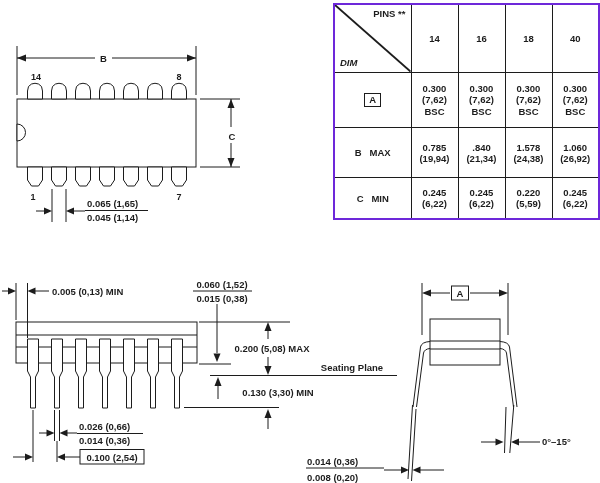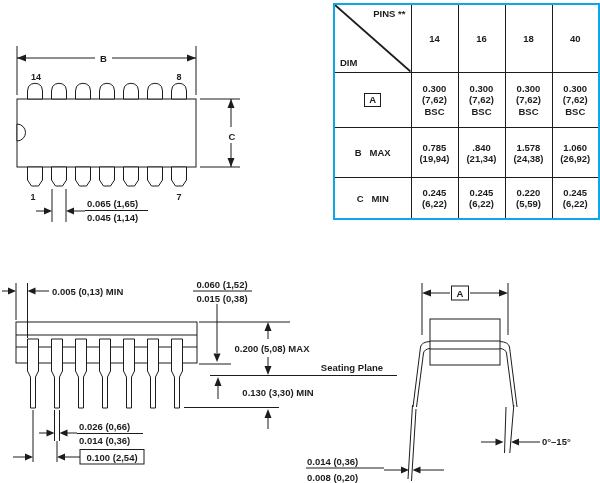--- a/index.html
+++ b/index.html
@@ -8,28 +8,28 @@
   svg{position:absolute;left:0;top:0;}
   .ln{stroke:#1c1c1c;stroke-width:1;fill:none;}
   .fw{fill:#ffffff;stroke:#1c1c1c;stroke-width:1;}
   .ah{fill:#1c1c1c;stroke:none;}
   text.d{font-family:"Liberation Sans",sans-serif;font-size:9.5px;font-weight:bold;fill:#1c1c1c;}
   text.s{font-family:"Liberation Sans",sans-serif;font-size:9px;font-weight:bold;fill:#1c1c1c;}
   .mid{text-anchor:middle;}
   
   .tbl{position:absolute;left:333px;top:3px;width:265px;height:217px;}
   .tbl table{border-collapse:collapse;table-layout:fixed;width:265px;height:217px;
-             border:2px solid #0ea5e9;}
+             border:2px solid #6d28d9;}
   .tbl td{border:1px solid #1c1c1c;text-align:center;vertical-align:middle;
           font-size:9.5px;font-weight:bold;line-height:1.18;white-space:pre-line;padding:0;}
   .rh0{height:36px}.rh1{height:38px}.rh2{height:34px}.rh3{height:33px}.rh4{height:40px}.rh5{height:28px}
   .hd{position:relative;padding:0;}
   .hd svg{position:absolute;left:0;top:0;width:100%;height:100%;}
   .hd .pins{position:absolute;top:3px;right:5px;white-space:pre;}
-  .hd .dim{position:absolute;bottom:3px;left:5px;}
+  .hd .dim{position:absolute;bottom:3px;left:5px;font-style:italic;}
   .abox{display:inline-block;border:1.2px solid #1c1c1c;padding:0 4px;line-height:12px;}
 </style>
 </head>
 <body>
 
 <div class="canvas">
 
 <svg width="600" height="483" viewBox="0 0 600 483">
   <defs>
     <path id="toppin" class="fw" d="M-7.5,0 V-8 Q-7.5,-13.5 -3.5,-15 Q0,-16.5 3.5,-15 Q7.5,-13.5 7.5,-8 V0 Z"></path>

